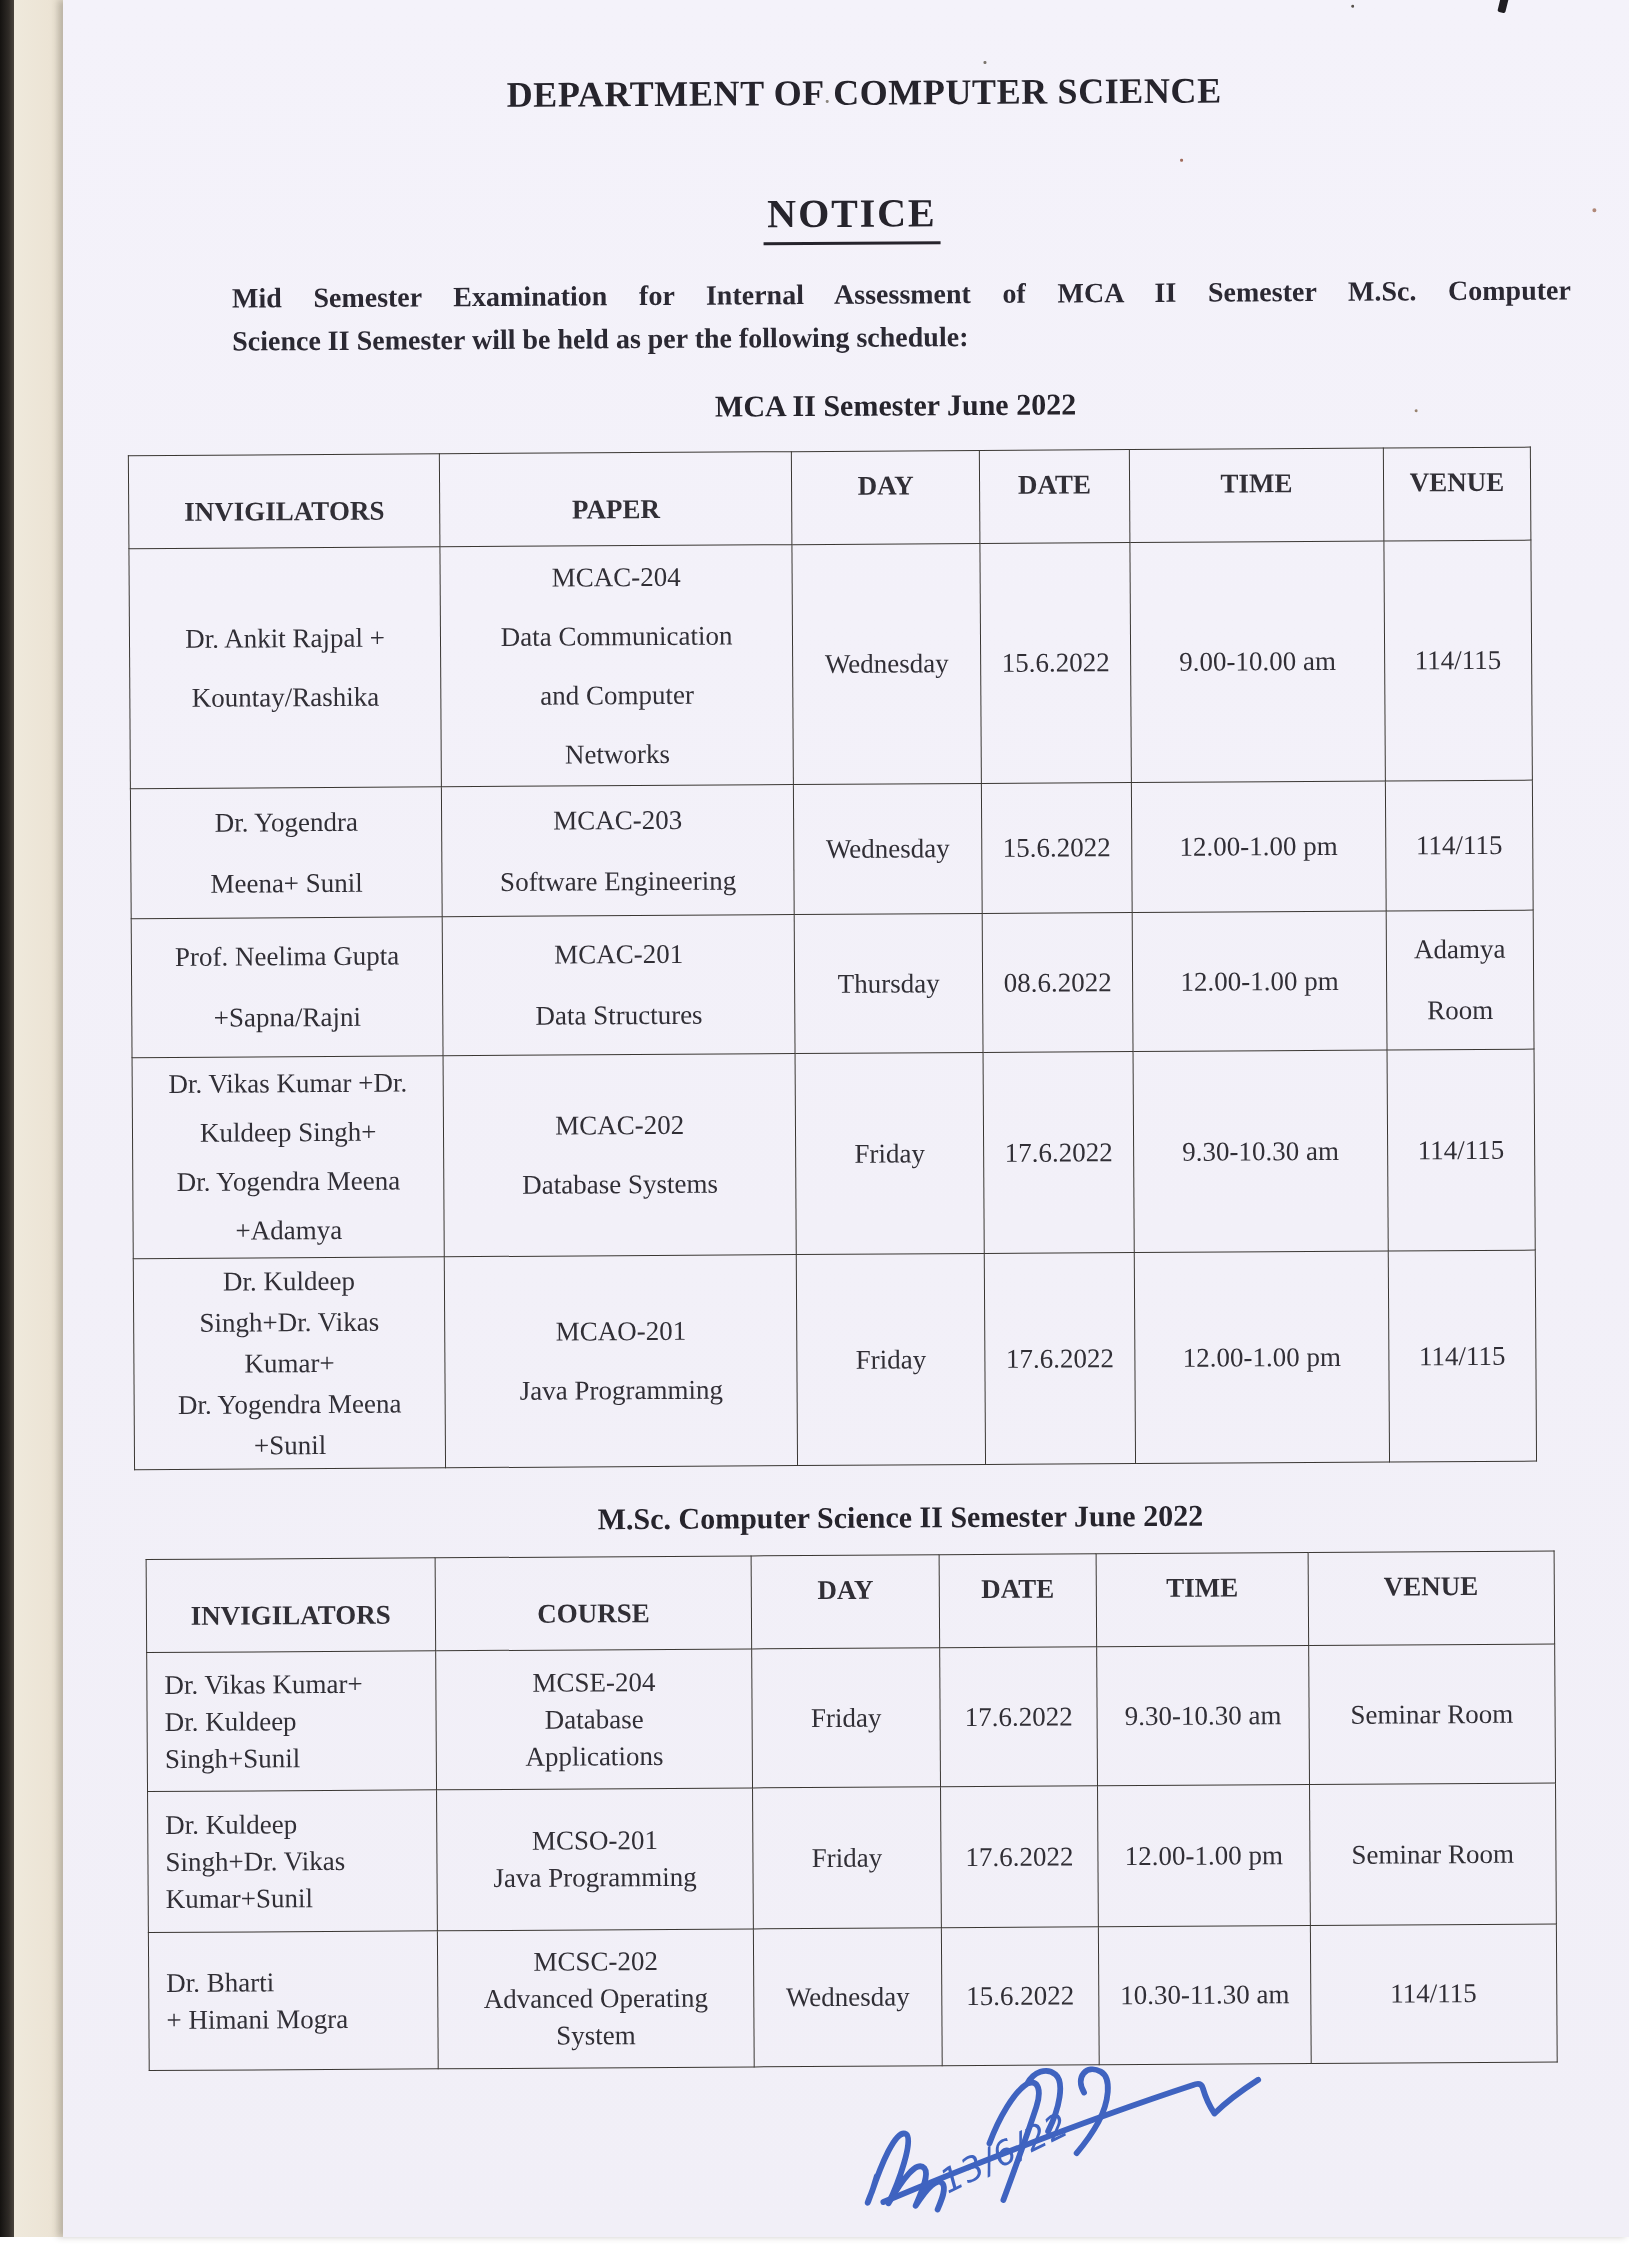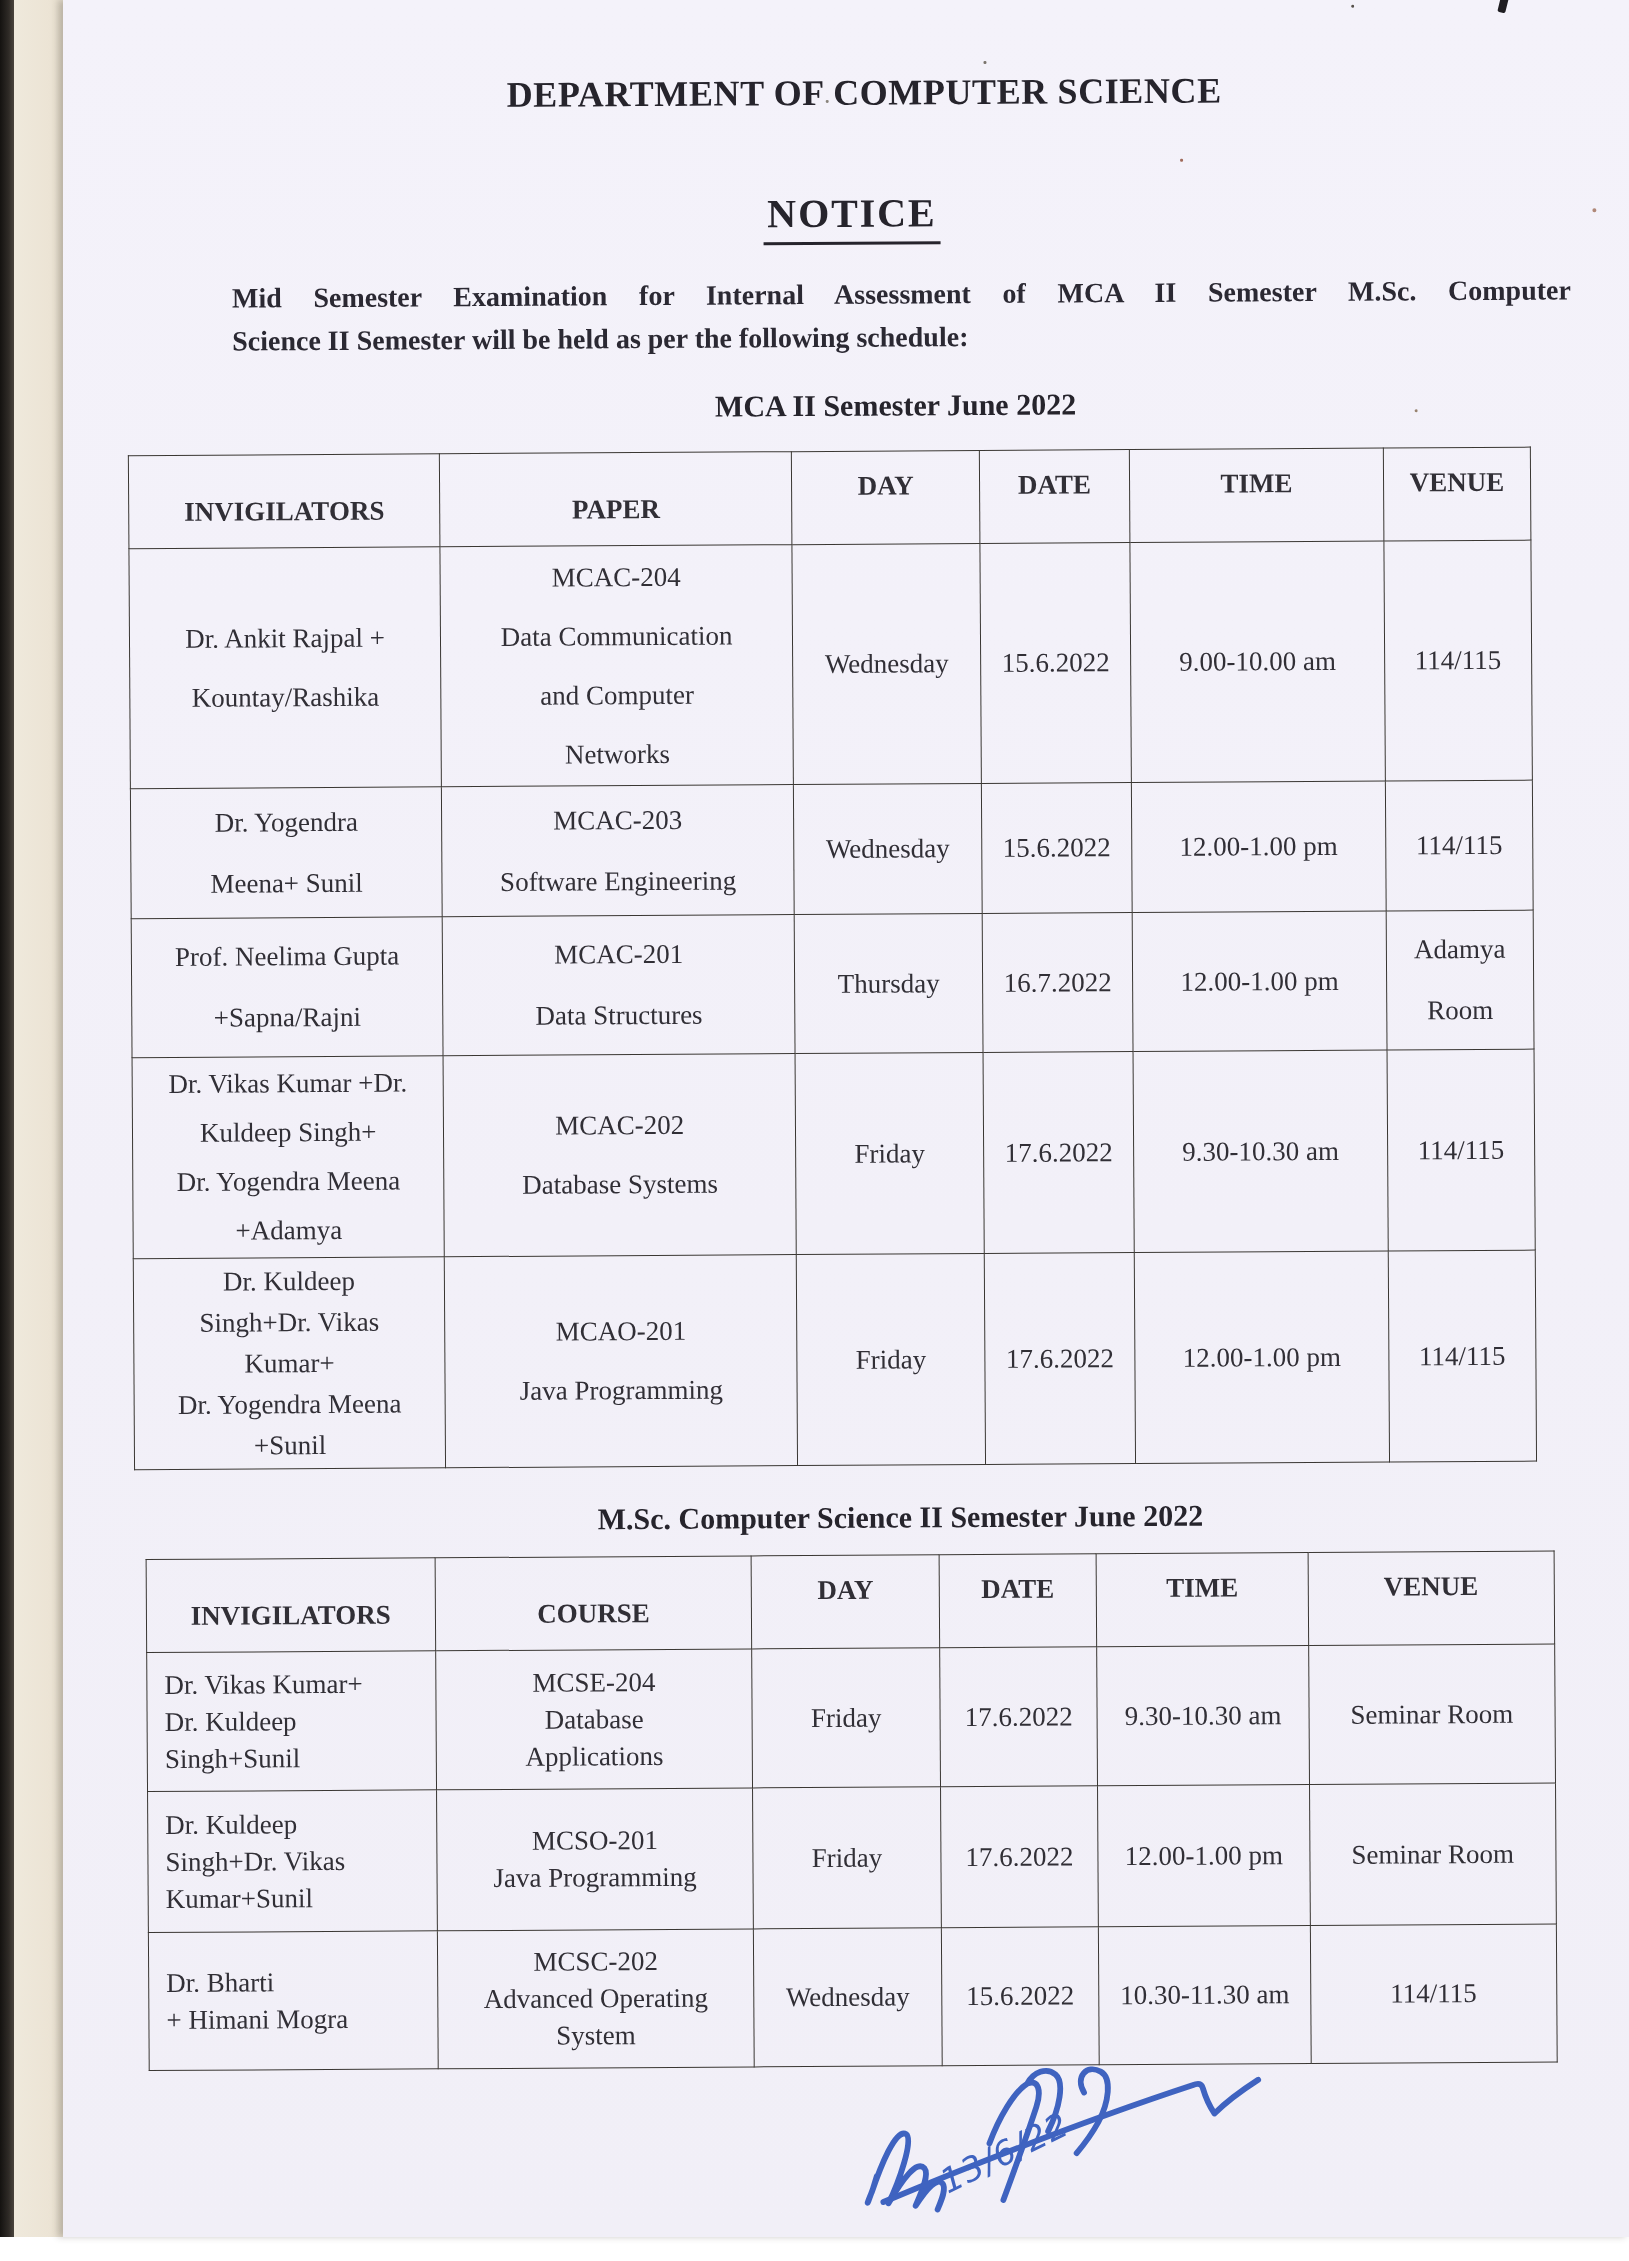--- a/index.html
+++ b/index.html
@@ -150,21 +150,21 @@
     <tr class="r3">
       <td class="inv lh-lg">
         <div>Prof. Neelima Gupta</div>
         <div>+Sapna/Rajni</div>
       </td>
       <td class="pap lh-lg">
         <div>MCAC-201</div>
         <div>Data Structures</div>
       </td>
       <td>Thursday</td>
-      <td>16.7.2022</td>
+      <td>08.6.2022</td>
       <td>12.00-1.00 pm</td>
       <td class="ven lh-lg">
         <div>Adamya</div>
         <div>Room</div>
       </td>
     </tr>
     <tr class="r4">
       <td class="inv lh-md">
         <div>Dr. Vikas Kumar +Dr.</div>
         <div>Kuldeep Singh+</div>

